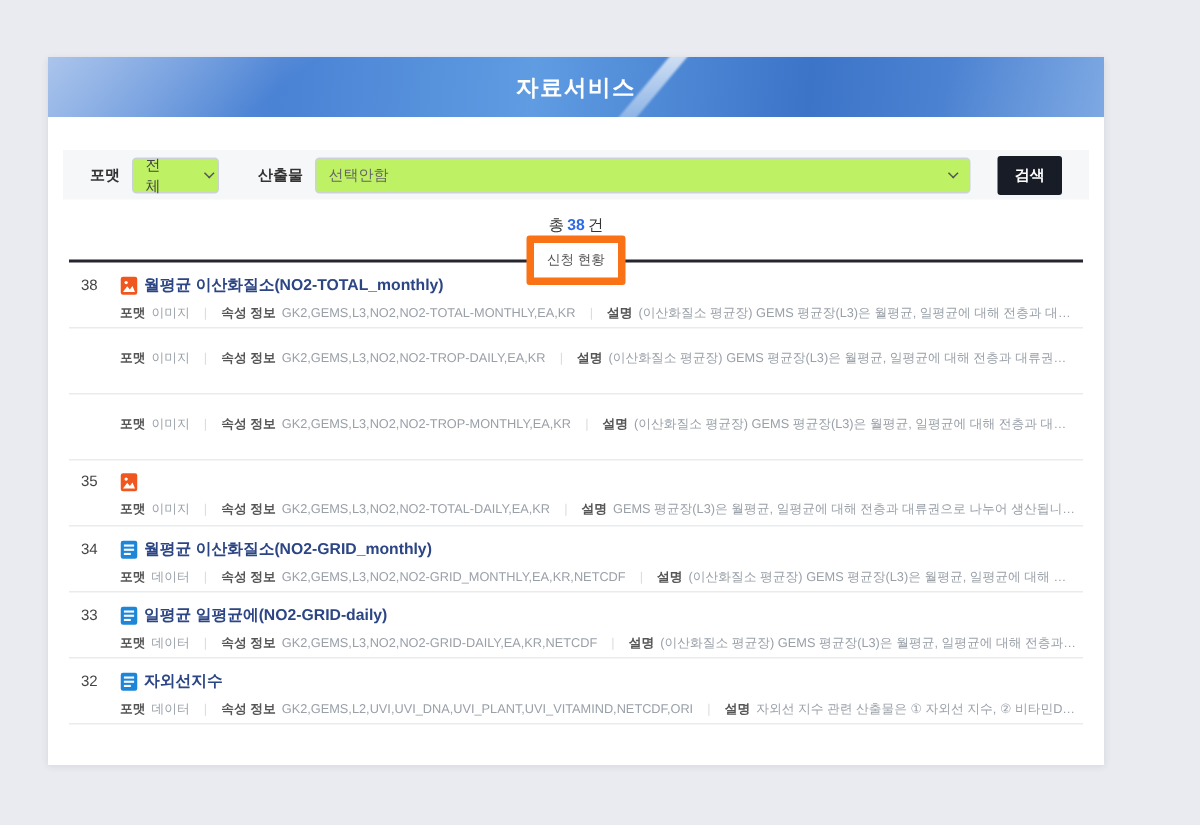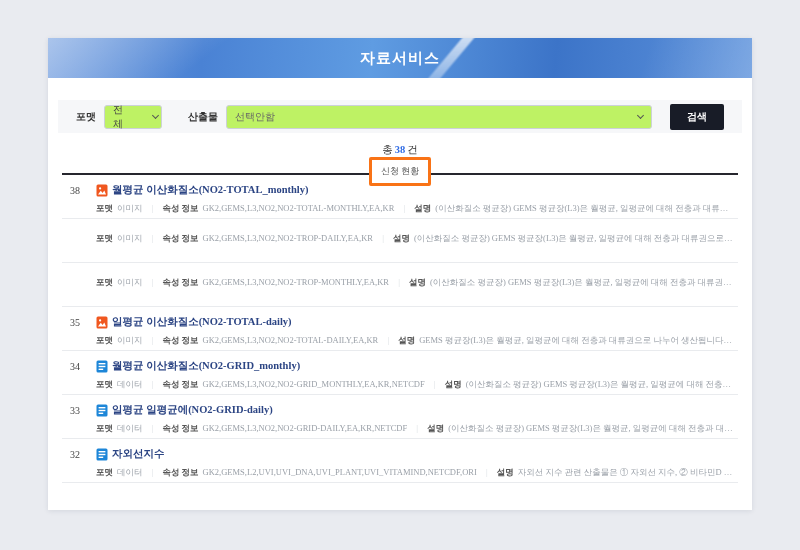--- a/index.html
+++ b/index.html
@@ -4,24 +4,23 @@
 <style>
   * { margin:0; padding:0; box-sizing:border-box; }
   html,body { width:800px; height:550px; }
   body {
     background:#e9ebf0;
     font-family:"Liberation Sans","DejaVu Sans",sans-serif;
     position:relative;
     overflow:hidden;
   }
   .panel {
-    position:absolute; left:48px; top:38px; width:704px; height:472px;
+    position:absolute; left:32px; top:38px; width:704px; height:472px;
     background:#ffffff; box-shadow:0 1px 5px rgba(30,40,70,.10);
     overflow:hidden;
-    font-family:Liberation Serif, serif;
   }
   
   .header {
     position:relative; height:40px; overflow:hidden;
     background:linear-gradient(95deg,#6d9ade 0%,#4a82d4 22%,#5f9ce2 46%,#3c74c8 72%,#5e93dc 100%);
     display:flex; align-items:center; justify-content:center;
   }
   .streak-a {
     position:absolute; left:-6%; top:-130%; width:52%; height:340%;
     background:linear-gradient(115deg, rgba(255,255,255,.55) 0%, rgba(255,255,255,0) 55%);
@@ -52,33 +51,33 @@
     display:flex; align-items:center; justify-content:space-between;
     padding:0 8px; font-size:10px; color:#444; cursor:pointer;gap:24px;
   }
   .select.sm { width:58px; }
   .select.grow { flex:1; color:#666; }
   .chev {
     width:5px; height:5px; border-right:1.4px solid #555; border-bottom:1.4px solid #555;
     transform:rotate(45deg); margin-top:-3px; flex:0 0 auto; margin-left:6px;
   }
   .search-btn {
-    width:54px; height:26px; margin-left:10px; border:none; border-radius:2px;
+    width:43px; height:26px; margin-left:10px; border:none; border-radius:2px;
     color:#fff; font-size:10px; font-weight:bold; cursor:pointer;
     font-family:inherit;
   }
   
   .totalbar {
     margin:10px 14px 0; height:26px;
     display:flex; align-items:center; justify-content:space-between;flex-direction:column;
   }
   .total { font-size:10.5px; color:#333; }
   .total .cnt { font-weight:bold; margin:0 2px; }
   .status-btn {
-    background:#fff; border:3px solid #f97316; border-radius:2px;
+    background:#fff; border:5px solid #f97316; border-radius:2px;
     font-size:9px; color:#555; padding:5px 9px; cursor:pointer; font-family:inherit;
   }
   
   .list { margin:4px 14px 0; border-top:2px solid #26262e; }
   .row { height:44px; border-bottom:1px solid #e9ebee; padding:8px 4px 0 8px; overflow:hidden; }
   .l1 { display:flex; align-items:center; }
   .num { width:26px; font-size:10px; color:#444; flex:0 0 auto; }
   .ficon { width:16px; flex:0 0 auto; display:flex; align-items:center; }
   .title { font-size:10.5px; font-weight:600; color:#2c4584; text-decoration:none; white-space:nowrap; cursor:pointer; }
   .l2 { margin:6px 0 0 26px; font-size:8.5px; white-space:nowrap; overflow:hidden; text-overflow:ellipsis; color:#9aa0a8; }
@@ -166,21 +165,20 @@
     <div class="l1">
       <span class="num">35</span>
       <span class="ficon">
         <svg class="ic-img" width="12" height="13" viewBox="0 0 12 13">
           <rect class="base" x="0.5" y="0.5" width="11" height="12" rx="1.5" fill="#f0571f"></rect>
           <circle cx="4.1" cy="4.4" r="1.1" fill="#ffffff"></circle>
           <path d="M2 10.6 L4.8 6.8 L6.6 9 L8.3 6.6 L10 10.6 Z" fill="#ffffff"></path>
         </svg>
 
       </span>
-      <a class="title" style="color: rgb(44, 69, 132);">일평균 이산화질소(NO2-TOTAL-daily)</a>
     </div>
     <div class="l2">
       <span class="dl dl-fmt">포맷</span><span class="dv fmt">이미지</span>
       <span class="sep">|</span>
       <span class="dl dl-attr">속성 정보</span><span class="dv attrs">GK2,GEMS,L3,NO2,NO2-TOTAL-DAILY,EA,KR</span>
       <span class="sep">|</span>
       <span class="dl dl-desc">설명</span><span class="dv desc">GEMS 평균장(L3)은 월평균, 일평균에 대해 전층과 대류권으로 나누어 생산됩니다. 월 평균은 매월 마지막 날+1일 이후에 자료가 ...</span>
     </div>
   </div>
 

